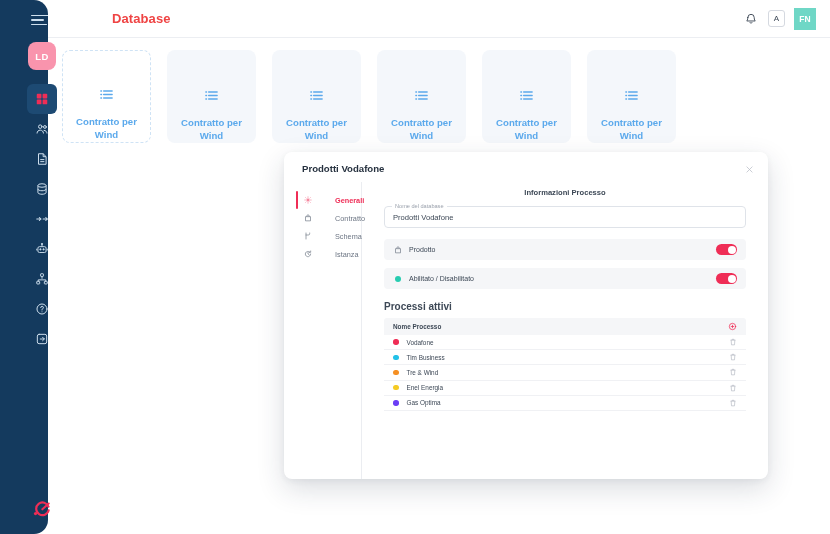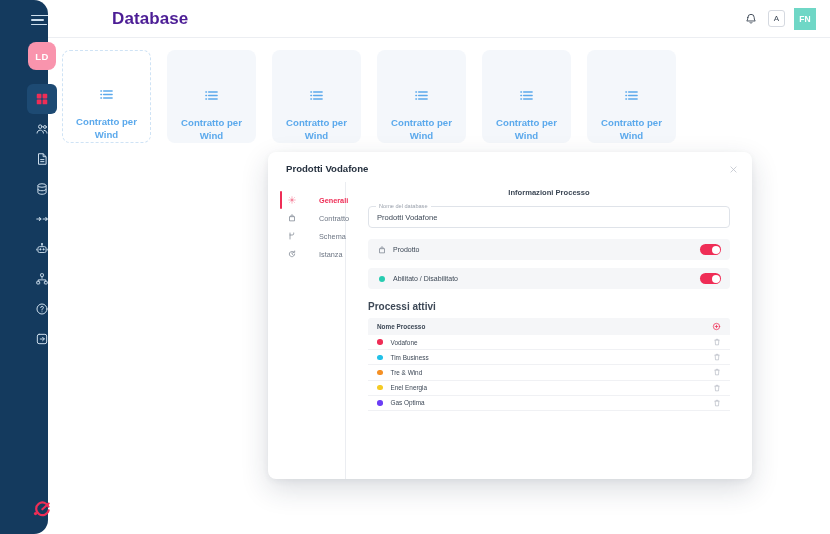--- a/index.html
+++ b/index.html
@@ -51,21 +51,21 @@
     margin-bottom: 12px; width: 26px; height: 26px;
     display: flex; align-items: center; justify-content: center;
   }
 
   
   #header {
     position: absolute; left: 48px; top: 0; right: 0; height: 38px;
     background: #ffffff; border-bottom: 1px solid #eceef2;
     display: flex; align-items: center; padding: 0 14px 0 16px;
   }
-  #page-title { font-size: 17px; font-weight: bold; color: #4c1d95; letter-spacing: .1px; padding-left: 48px; }
+  #page-title { font-size: 13px; font-weight: bold; color: #ef4444; letter-spacing: .1px; padding-left: 48px; }
   .header-right { margin-left: auto; display: flex; align-items: center; gap: 9px; }
   .bell { width: 17px; height: 17px; color: #3d4856; cursor: pointer; display: flex; align-items: center; justify-content: center; }
   .lang-btn {
     width: 17px; height: 17px; border: 1px solid #d5d9e0; border-radius: 3px;
     display: flex; align-items: center; justify-content: center;
     font-size: 8px; color: #3d4856; cursor: pointer; background: #fff;
   }
   .user-avatar {
     width: 22px; height: 22px; border-radius: 0; background: #6fd7c6;
     color: #ffffff; font-size: 8.5px; font-weight: bold;
@@ -85,21 +85,21 @@
   }
   .card.dashed { background: #ffffff; border: 1px dashed #cfe3f5; }
   .card-icon { margin-bottom: 9px; color: #5ba9ec; }
   .card-label {
     font-size: 9.6px; font-weight: bold; color: #5ba9ec;
     text-align: center; line-height: 1.35;
   }
 
   
   #modal {
-    position: absolute; left: 268px; top: 152px;
+    position: absolute; left: 284px; top: 152px;
     width: 484px; height: 327px;
     background: #ffffff; border-radius: 8px;
     box-shadow: 0 10px 28px rgba(30,45,70,.16), 0 2px 6px rgba(30,45,70,.06);
     overflow: hidden;
   }
   .modal-title {
     position: absolute; left: 18px; top: 11px;
     font-size: 9.6px; font-weight: bold; color: #26313f;
   }
   .modal-close {

